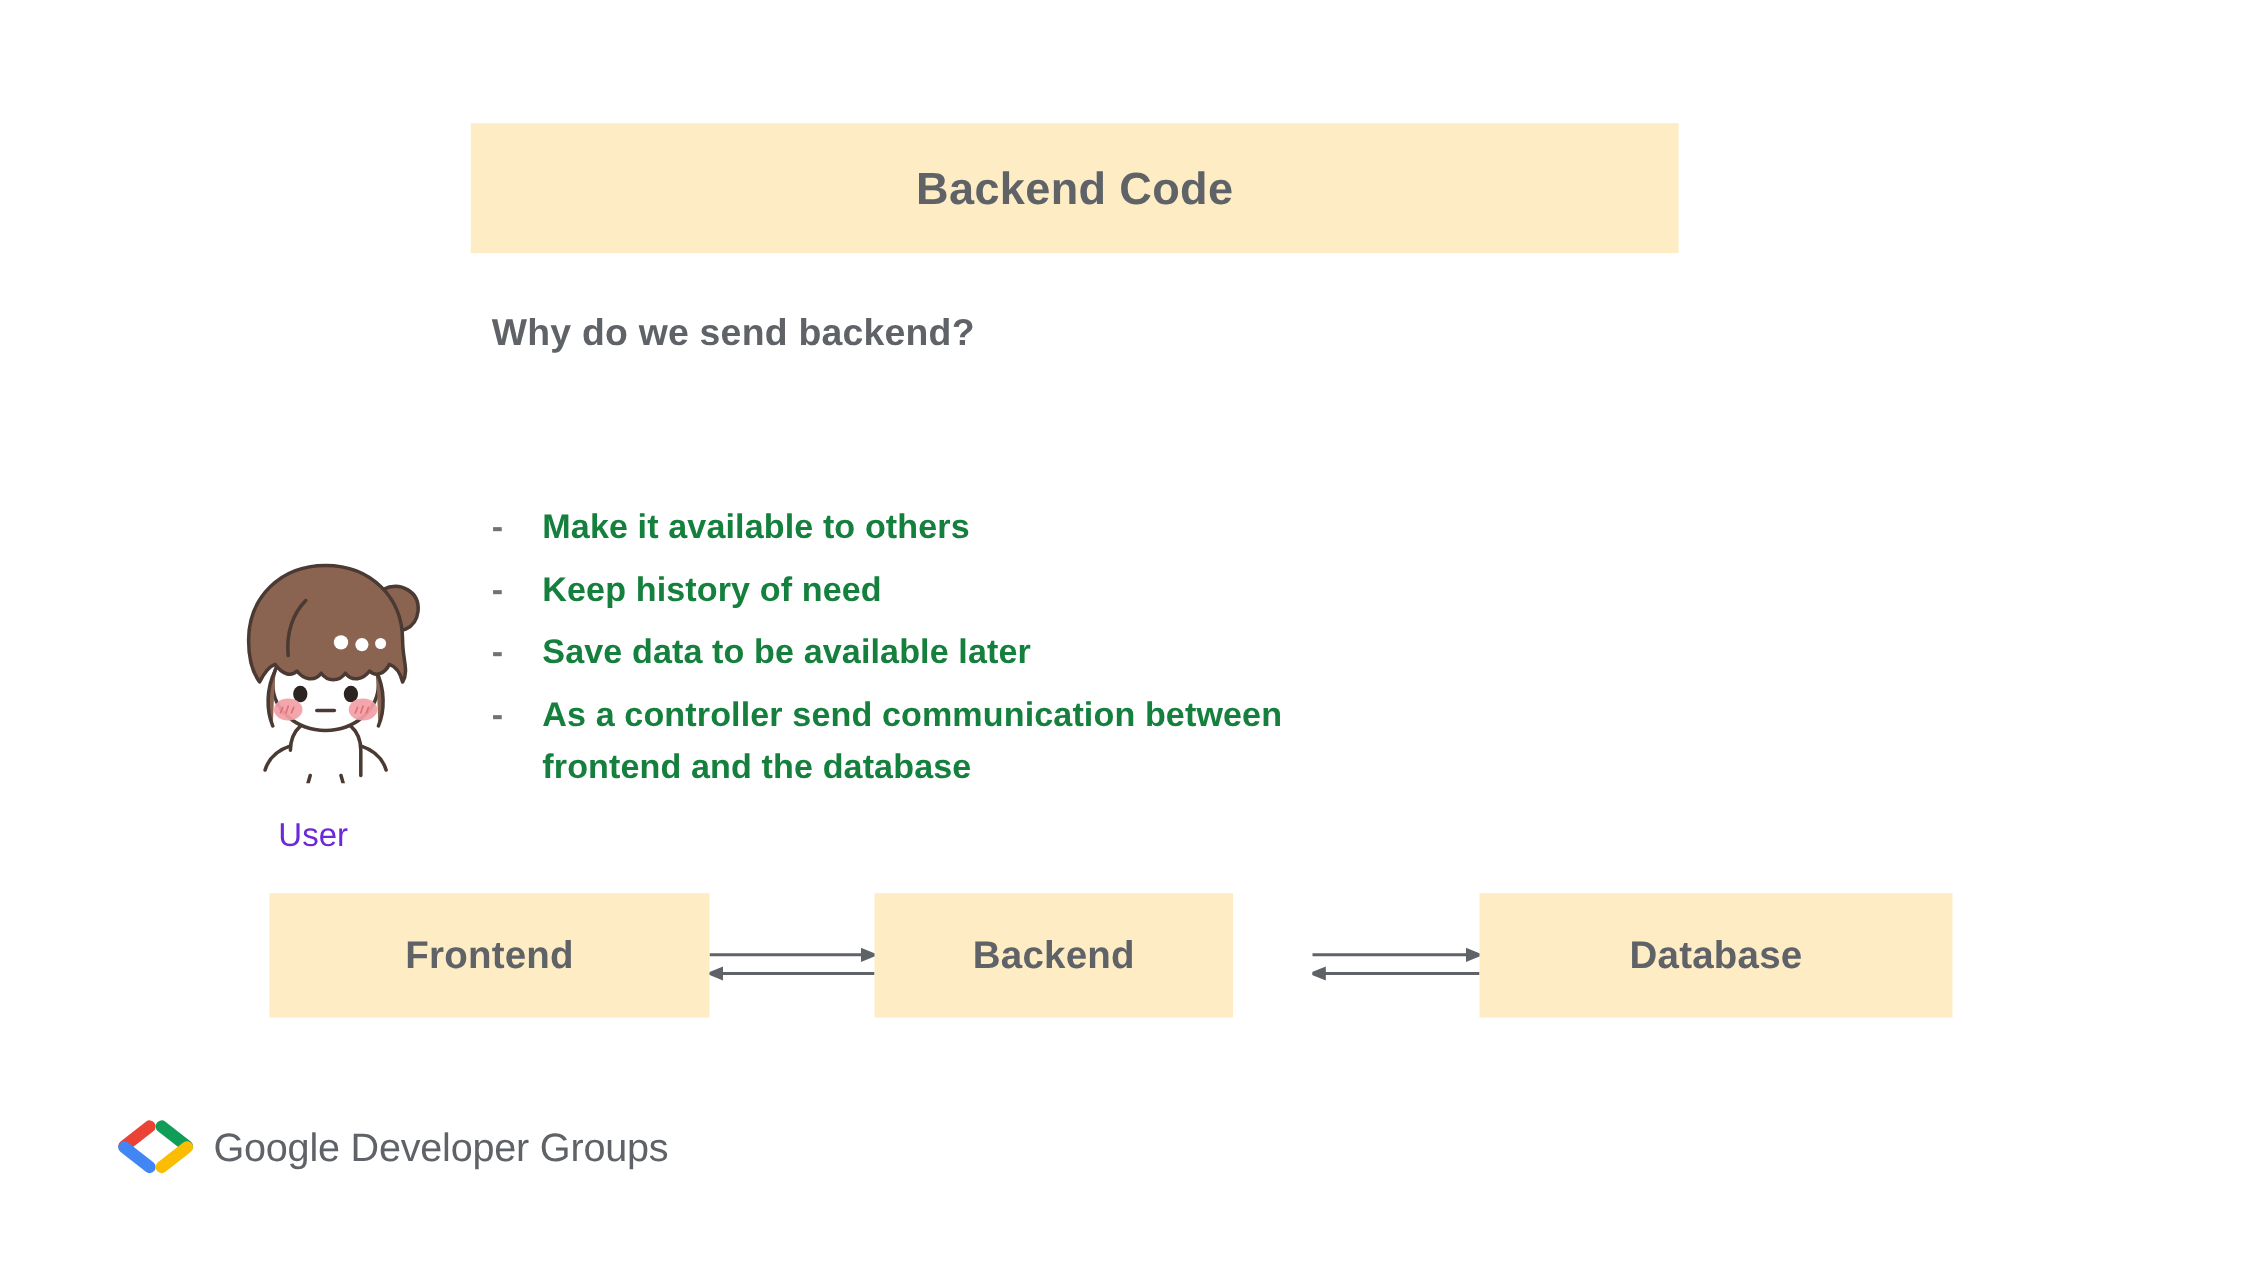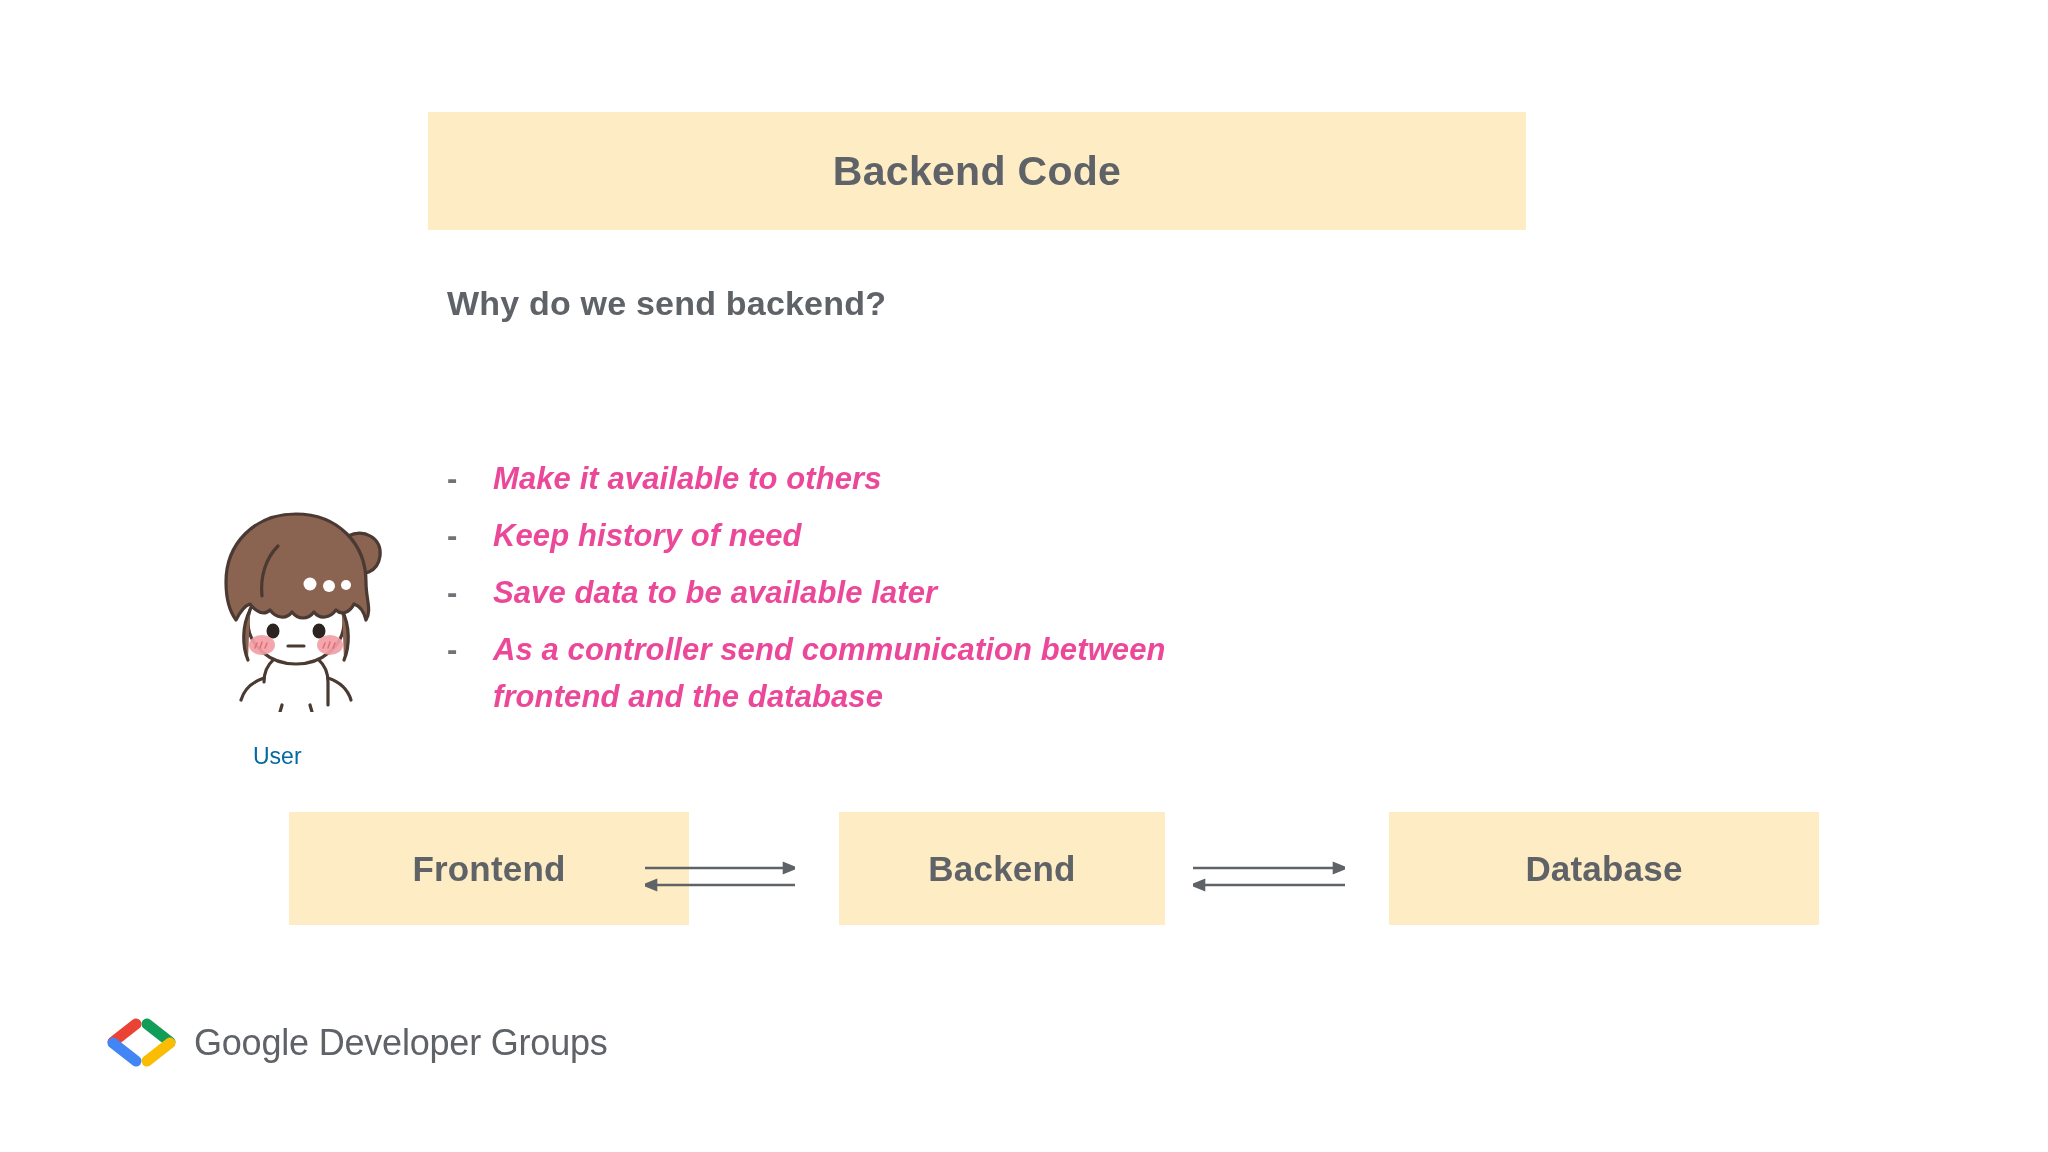--- a/index.html
+++ b/index.html
@@ -71,55 +71,53 @@
     width: 46px;
     flex: none;
     font-size: 31px;
     font-weight: bold;
     color: #6f7277;
     line-height: 47px;
   }
   .bullet-text {
     font-size: 31px;
     font-weight: bold;
-    color: #ec4899;
+    color: #15803d;
     line-height: 47px;
     letter-spacing: 0.1px;
-    font-style: italic;
   }
 
   
   .character {
     position: absolute;
     left: 196px;
     top: 500px;
     width: 200px;
     height: 212px;
   }
   .character svg { display: block; }
 
   .user-label {
     position: absolute;
     left: 253px;
     top: 743px;
-    font-size: 23px;
+    font-size: 30px;
     font-weight: normal;
-    color: #0369a1;
+    color: #6d28d9;
   }
 
   
   .flow-box {
     position: absolute;
     top: 812px;
     height: 113px;
     background: #fdecc4;
     display: flex;
     align-items: center;
     justify-content: center;
-    margin-left: 44px;
   }
   .flow-box-label {
     font-size: 35px;
     font-weight: bold;
     color: #5f6368;
     letter-spacing: 0.2px;
   }
   #flow-box-0 { left: 245px;  width: 400px; }
   #flow-box-1 { left: 795px;  width: 326px; }
   #flow-box-2 { left: 1345px; width: 430px; }

